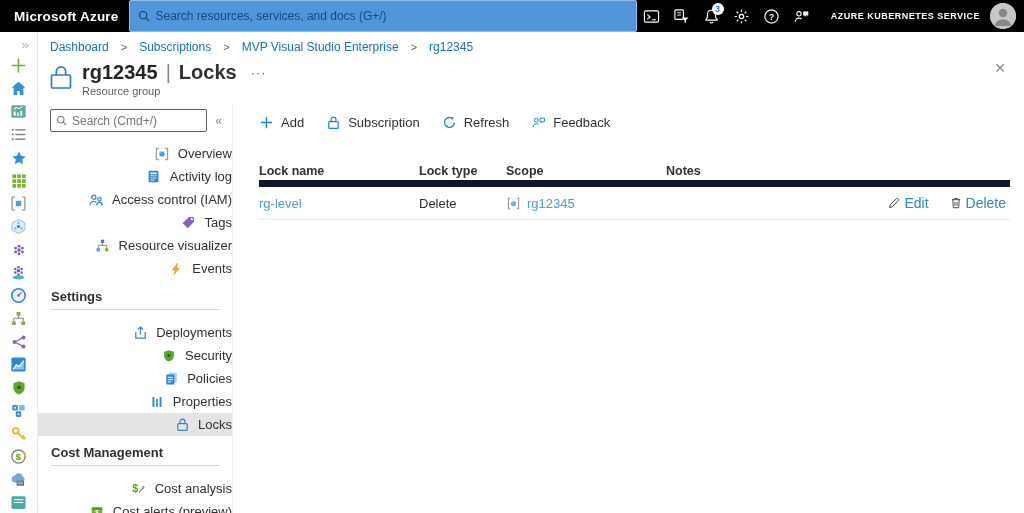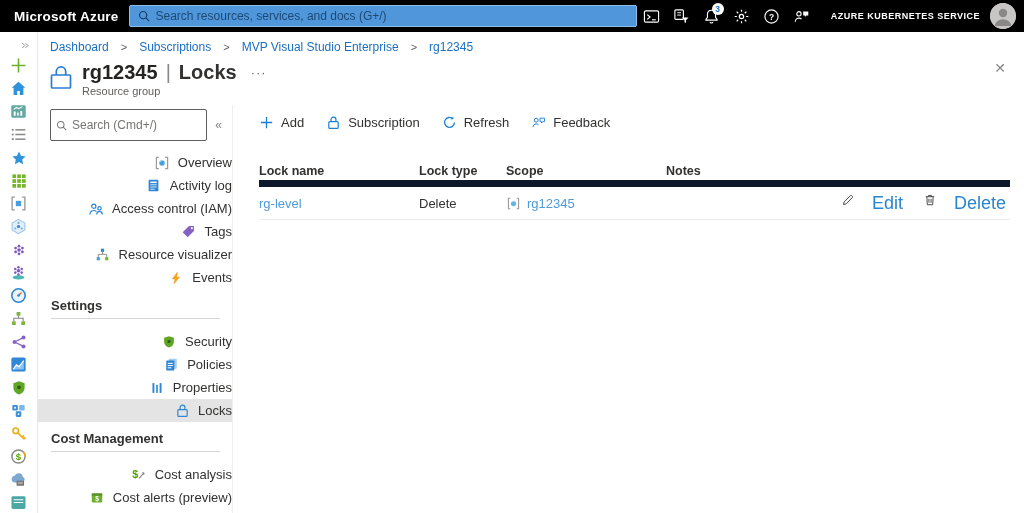--- a/index.html
+++ b/index.html
@@ -5,21 +5,21 @@
   * { box-sizing: border-box; margin: 0; padding: 0; }
   html,body { width:1024px; height:513px; }
   body {
     font-family: "Liberation Sans", sans-serif;
     background:#ffffff; color:#323130; overflow:hidden;
     -webkit-font-smoothing: antialiased;
   }
   
   .topbar { height:32px; background:#000000; display:flex; align-items:center; color:#fff; }
   .brand { font-size:13.5px; font-weight:bold; margin-left:14px; white-space:nowrap; letter-spacing:.2px; }
-  .tb-search { margin-left:10px; width:584px; height:22px; background:#4f96da; border:1px solid #8fbce8;
+  .tb-search { margin-left:10px; width:584px; height:32px; background:#4f96da; border:1px solid #8fbce8;
     border-radius:2px; display:flex; align-items:center; padding:1px 8px; }
   .tb-search svg { flex:0 0 auto; margin-right:6px; }
   .tb-search input { background:transparent; border:none; outline:none; width:100%; font-size:12px;
     color:#14395c; font-family:"Liberation Sans", sans-serif; }
   .tb-search input::placeholder { color:#1c4a75; opacity:1; }
   .tb-right { margin-left:auto; display:flex; align-items:center; }
   .tb-btn { width:30px; height:32px; display:flex; align-items:center; justify-content:center; position:relative; cursor:pointer; }
   .badge { position:absolute; top:3px; right:3px; min-width:12px; height:12px; border-radius:50%;
     background:#fff; color:#2170c0; font-size:8.5px; font-weight:bold; display:flex; align-items:center; justify-content:center; }
   .account { display:flex; align-items:center; margin:0 8px 0 14px; }
@@ -42,21 +42,21 @@
   .title-text h1 { font-size:20px; font-weight:bold; color:#252423; display:flex; gap:8px; align-items:baseline; }
   .title-sep { font-weight:normal; color:#8a8886; }
   .title-section { font-weight:600; color:#323130; }
   .subtitle { font-size:11px; color:#605e5c; margin-top:1px; }
   .more-btn { font-size:13px; color:#605e5c; margin:4px 0 0 14px; letter-spacing:1px; cursor:pointer; }
   .close-btn { position:absolute; right:18px; top:28px; color:#8a8886; font-size:14px; cursor:pointer; }
   
   .body { flex:1; display:flex; min-height:0; margin-top:8px; }
   .menu { width:195px; flex:0 0 auto; border-right:1px solid #f0efee; overflow:hidden; padding-top:2px; }
   .menu-search-row { display:flex; align-items:center; margin:2px 6px 10px 12px; }
-  .menu-search { flex:1; height:32px; border:1px solid #605e5c; border-radius:2px; background:#fff;
+  .menu-search { flex:1; height:23px; border:1px solid #605e5c; border-radius:2px; background:#fff;
     display:flex; align-items:center; padding:0 5px; }
   .menu-search input { border:none; outline:none; width:100%; font-size:12px; color:#323130;
     font-family:"Liberation Sans", sans-serif; }
   .menu-search input::placeholder { color:#767573; opacity:1; }
   .collapse { color:#8a8886; font-size:12px; padding:0 4px 0 8px; cursor:pointer; }
   .mi { height:23px; display:flex; align-items:center; padding-left:13px; gap:8px; font-size:13px; cursor:pointer;justify-content:flex-end; }
   .mi.selected { background:#e4e4e4; }
   .mi-ic { width:16px; height:16px; display:flex; align-items:center; justify-content:center; flex:0 0 auto; }
   .mi-label { white-space:nowrap; color:#323130; }
   .menu-heading { font-size:13px; font-weight:bold; color:#323130; margin:9px 12px 4px 13px;
@@ -67,21 +67,21 @@
   .content { flex:1; min-width:0; padding:2px 14px 0 26px; }
   .toolbar { display:flex; align-items:center; gap:22px; height:30px; }
   .tool { display:flex; align-items:center; gap:7px; font-size:13px; color:#323130; cursor:pointer; }
   .locks-table { margin-top:24px; }
   .t-head, .t-row { display:grid; grid-template-columns:160px 87px 160px 1fr 180px; align-items:center; }
   .t-head { height:26px; border-bottom:7px solid #0f172a; font-size:12.5px; font-weight:bold; color:#323130; }
   .t-row { height:33px; border-bottom:1px solid #edebe9; font-size:13px; }
   .t-link { color:#4e9bd8; text-decoration:none; cursor:pointer; }
   .scope-cell { display:flex; align-items:center; gap:6px; }
   .row-actions { display:flex; justify-content:flex-end; gap:20px; padding-right:4px; }
-  .action { display:flex; align-items:flex-start; gap:17px; font-size:18px; cursor:pointer; }
+  .action { display:flex; align-items:center; gap:3px; font-size:14px; cursor:pointer; }
   .action span { color:#2a85d0; }
 </style>
 </head>
 <body>
 
 <div class="topbar">
   <div class="brand">Microsoft Azure</div>
   <div class="tb-search">
     <svg width="12" height="12" viewBox="0 0 14 14">
         <circle cx="6" cy="6" r="4.2" fill="none" stroke="#14395c" stroke-width="1.3"></circle>
@@ -436,20 +436,29 @@
               </span>
             <span class="mi-label">Events</span>
           </div>
         </div>
 
         <div class="menu-heading">Settings</div>
         <div class="menu-gap"></div>
         <div class="menu-group">
           <div class="mi">
             <span class="mi-ic">
+                <svg width="15" height="15" viewBox="0 0 16 16">
+                  <path d="M3 7.5V14h10V7.5" stroke="#2f86d4" stroke-width="1.3" fill="none"></path>
+                  <path d="M8 10V2.3M5.2 4.9L8 2.1l2.8 2.8" stroke="#2f86d4" stroke-width="1.3" fill="none"></path>
+                </svg>
+              </span>
+            <span class="mi-label">Deployments</span>
+          </div>
+          <div class="mi">
+            <span class="mi-ic">
                 <svg width="14" height="14" viewBox="0 0 16 16">
                   <path d="M8 1.3l5.6 1.9v4.2c0 3.7-2.4 5.9-5.6 7-3.2-1.1-5.6-3.3-5.6-7V3.2z" fill="#5ea624"></path>
                   <circle cx="8" cy="7.4" r="1.8" fill="#2d5a10"></circle>
                 </svg>
               </span>
             <span class="mi-label">Security</span>
           </div>
           <div class="mi">
             <span class="mi-ic">
                 <svg width="15" height="15" viewBox="0 0 16 16">

